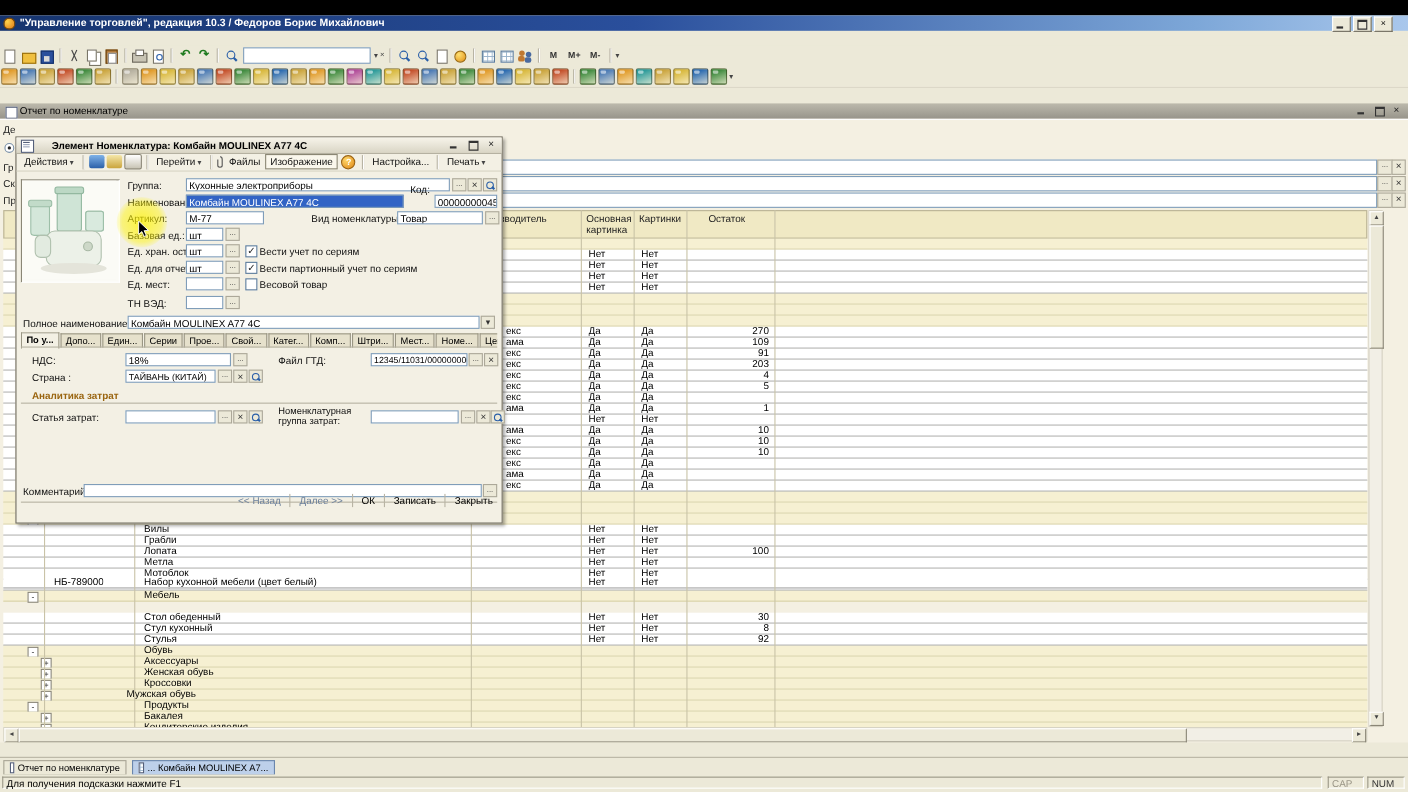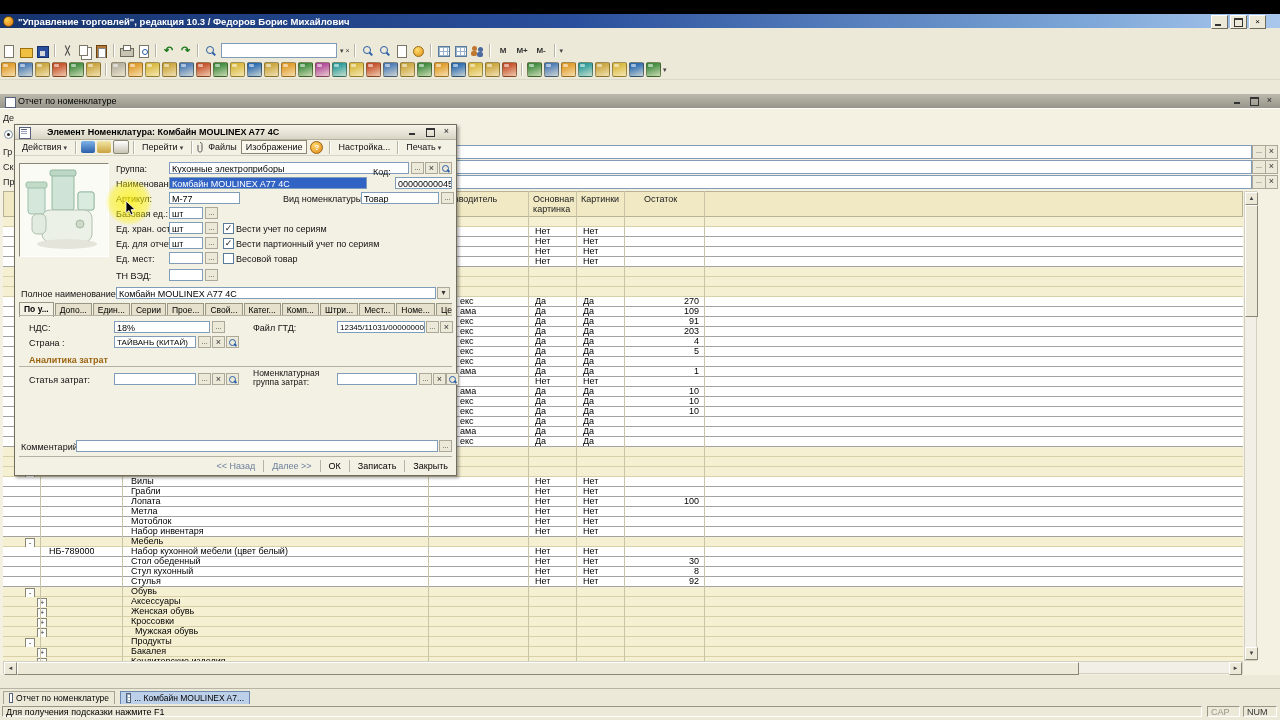--- a/index.html
+++ b/index.html
@@ -123,21 +123,21 @@
   .lens-btn{position:absolute;width:13px;height:12px;background:#ece9d8;border:1px solid #aca899;box-sizing:border-box;}
   .lens-btn::before{content:"";position:absolute;left:2px;top:2px;width:5px;height:5px;border:1px solid #2a5fa8;border-radius:50%;}
   .lens-btn::after{content:"";position:absolute;left:7px;top:7px;width:3px;height:1.5px;background:#2a5fa8;transform:rotate(45deg);}
   .cb{position:absolute;width:9px;height:9px;background:#fff;border:1px solid #5a7a9a;
       font-size:9px;line-height:9px;text-align:center;color:#222;}
   .dtab{display:inline-block;padding:1px 4px;border:1px solid #9a9684;border-bottom:none;background:#e6e1cc;
       margin-right:1px;font-size:8.5px;position:relative;top:1px;}
   .dtab.active{background:#f3f0e4;top:0;padding-bottom:3px;font-weight:bold;}
   .panel-line{position:absolute;left:4px;width:433px;height:1px;background:#b5b1a1;}
   .analytics{position:absolute;font-weight:bold;color:#9a6510;}
-  .dlg-buttons{position:absolute;right:4px;bottom:2px;display:flex;align-items:center;gap:4px;}
+  .dlg-buttons{position:absolute;right:4px;bottom:13px;display:flex;align-items:center;gap:4px;}
   .dlg-buttons .b{padding:2px 4px;white-space:nowrap;}
   .dlg-buttons .b.dim{color:#6b7f9a;}
   .dlg-buttons .sepline{width:1px;height:12px;background:#b8b4a4;}
   .spot{position:absolute;left:91px;top:54px;width:46px;height:46px;border-radius:50%;z-index:5;pointer-events:none;
      background:radial-gradient(circle,rgba(255,244,0,.75) 0%,rgba(255,244,0,.45) 55%,rgba(255,244,0,0) 75%);}
   .cursor{position:absolute;left:110px;top:76px;z-index:6;}
 
   
   .wintabs{position:absolute;left:0;top:674px;width:1280px;height:16px;background:#ece9d8;border-top:1px solid #b8b4a4;}
   .wtab{position:absolute;top:2px;height:12px;display:flex;align-items:center;gap:3px;padding:0 5px;
@@ -427,21 +427,21 @@
           </div>
           <div class="row w" style="top:418px">
             <span class="cell" style="left:128px;width:298px">Набор инвентаря</span>
             <span class="cell" style="left:532px;width:42px">Нет</span>
             <span class="cell" style="left:580px;width:42px">Нет</span>
           </div>
           <div class="row g" style="top:428px">
             <span class="expander" style="left:22px">-</span>
             <span class="cell" style="left:128px;width:298px">Мебель</span>
           </div>
-          <div class="row w" style="top:438px">
+          <div class="row w" style="top:416px">
             <span class="cell" style="left:46px">НБ-789000</span>
             <span class="cell" style="left:128px;width:298px">Набор кухонной мебели (цвет белый)</span>
             <span class="cell" style="left:532px;width:42px">Нет</span>
             <span class="cell" style="left:580px;width:42px">Нет</span>
           </div>
           <div class="row w" style="top:448px">
             <span class="cell" style="left:128px;width:298px">Стол обеденный</span>
             <span class="cell" style="left:532px;width:42px">Нет</span>
             <span class="cell" style="left:580px;width:42px">Нет</span>
             <span class="cell" style="left:624px;width:76px;text-align:right;padding-right:4px;box-sizing:border-box">30</span>
@@ -469,21 +469,21 @@
           <div class="row g" style="top:498px">
             <span class="expander" style="left:34px">+</span>
             <span class="cell" style="left:128px;width:298px">Женская обувь</span>
           </div>
           <div class="row g" style="top:508px">
             <span class="expander" style="left:34px">+</span>
             <span class="cell" style="left:128px;width:298px">Кроссовки</span>
           </div>
           <div class="row g" style="top:518px">
             <span class="expander" style="left:34px">+</span>
-            <span class="cell" style="left:132px;width:308px">Мужская обувь</span>
+            <span class="cell" style="left:112px;width:308px">Мужская обувь</span>
           </div>
           <div class="row g" style="top:528px">
             <span class="expander" style="left:22px">-</span>
             <span class="cell" style="left:128px;width:298px">Продукты</span>
           </div>
           <div class="row g" style="top:538px">
             <span class="expander" style="left:34px">+</span>
             <span class="cell" style="left:128px;width:298px">Бакалея</span>
           </div>
           <div class="row g" style="top:548px">

